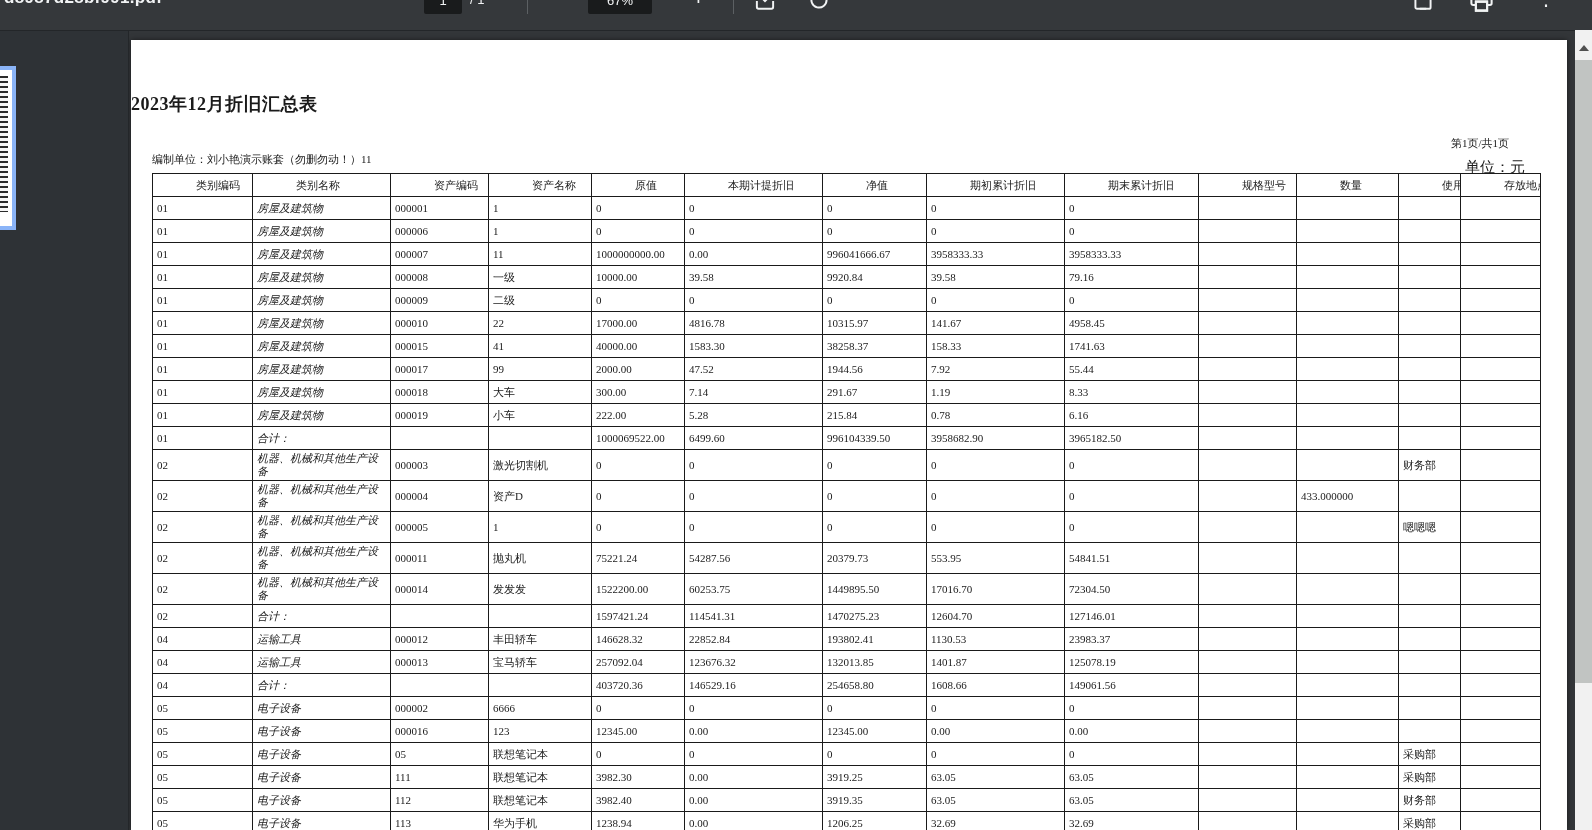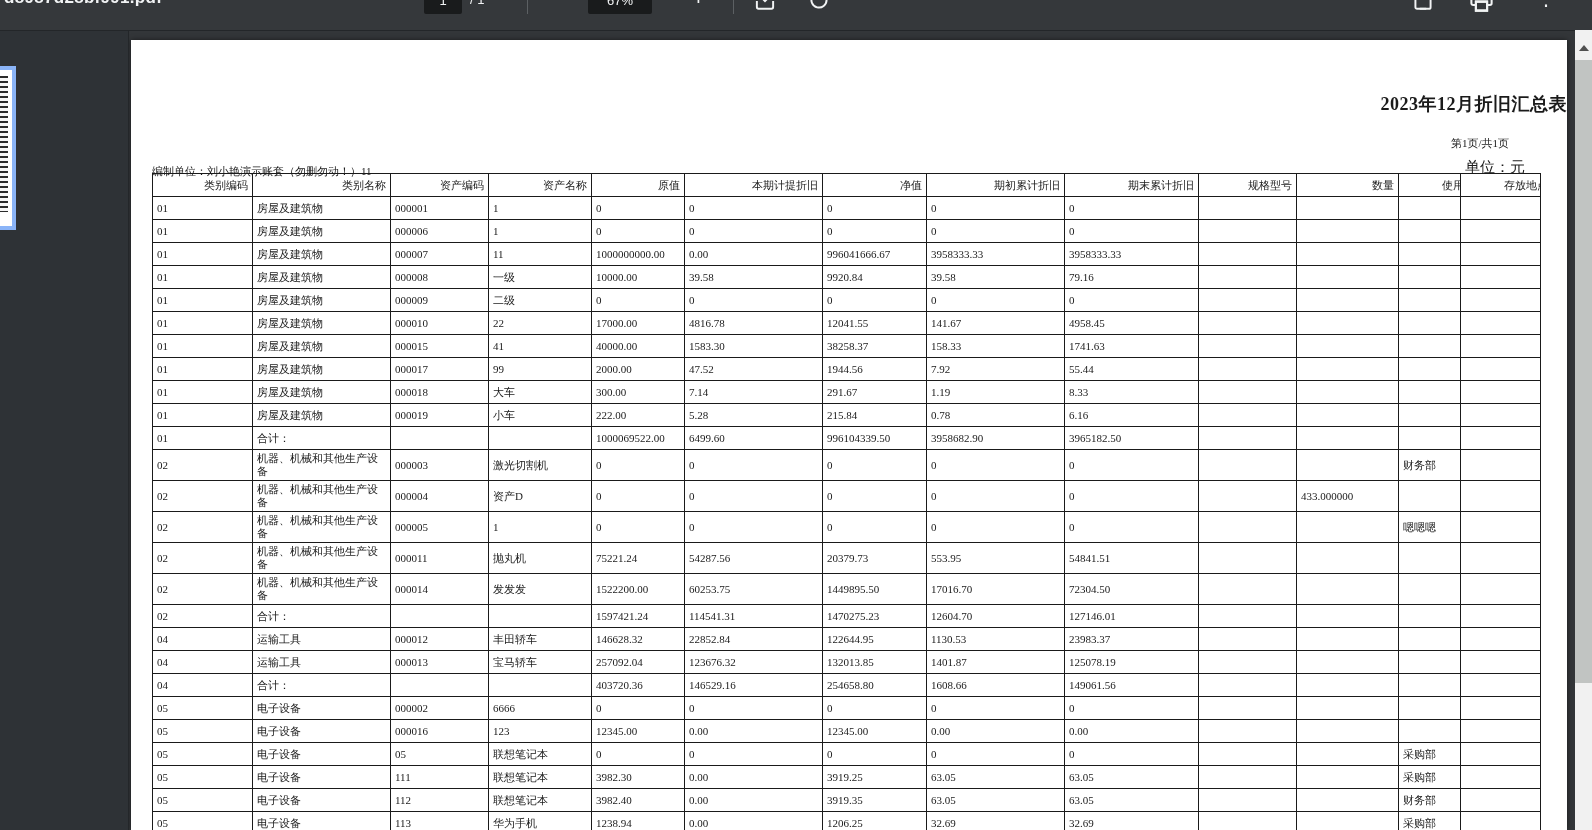--- a/index.html
+++ b/index.html
@@ -44,40 +44,40 @@
     background:repeating-linear-gradient(to bottom,#2b2b2b 0 2px,#f7f7f7 2px 5px);
   }
   
   .viewer{position:absolute;left:128px;top:30px;width:1464px;height:800px;background:#333639;}
   .page{
     position:absolute;left:3px;top:10px;width:1436px;height:790px;
     background:#ffffff;box-shadow:0 0 5px rgba(0,0,0,.55);overflow:hidden;
     font-family:"Liberation Serif","DejaVu Serif",serif;color:#1a1a1a;
   }
   .doc-title{
-    position:absolute;left:0;top:52px;width:100%;text-align:right;
+    position:absolute;left:0;top:52px;width:100%;text-align:left;
     font-size:18px;font-weight:bold;letter-spacing:.5px;
   }
   .doc-pageinfo{position:absolute;right:58px;top:96px;font-size:11px;}
-  .doc-prepared{position:absolute;left:21px;top:112px;font-size:11px;margin-top:12px;}
+  .doc-prepared{position:absolute;left:21px;top:112px;font-size:11px;}
   .doc-unit{position:absolute;right:42px;top:118px;font-size:15px;}
   
   table.dep{
     position:absolute;left:21px;top:133px;width:1388px;
     border-collapse:collapse;table-layout:fixed;
     font-size:11px;line-height:13px;
   }
   table.dep th,table.dep td{
     border:1px solid #1a1a1a;box-sizing:border-box;
     padding:2px 4px;overflow:hidden;white-space:nowrap;
     font-weight:normal;text-align:left;vertical-align:middle;
   }
-  table.dep th{height:23px;text-align:right;padding-left:43px;}
+  table.dep th{height:23px;text-align:left;padding-left:43px;}
   table.dep td{height:23px;}
-  table.dep td:nth-child(2){white-space:normal;word-break:break-all;}
+  table.dep td:nth-child(2){white-space:normal;word-break:break-all;font-style:italic;}
   
   .scrollbar{
     position:absolute;right:0;top:30px;width:17px;height:800px;
     background:#f1f1f1;z-index:40;
   }
   .scroll-up{
     position:absolute;left:0;top:0;width:17px;height:26px;background:#f1f1f1;
   }
   .scroll-up .arrow{
     position:absolute;left:3.5px;top:15px;width:0;height:0;
@@ -266,21 +266,21 @@
             <td></td>
             <td></td>
           </tr>
           <tr>
             <td>01</td>
             <td>房屋及建筑物</td>
             <td>000010</td>
             <td>22</td>
             <td>17000.00</td>
             <td>4816.78</td>
-            <td>12041.55</td>
+            <td>10315.97</td>
             <td>141.67</td>
             <td>4958.45</td>
             <td></td>
             <td></td>
             <td></td>
             <td></td>
           </tr>
           <tr>
             <td>01</td>
             <td>房屋及建筑物</td>
@@ -446,21 +446,21 @@
             <td></td>
             <td></td>
           </tr>
           <tr>
             <td>04</td>
             <td>运输工具</td>
             <td>000012</td>
             <td>丰田轿车</td>
             <td>146628.32</td>
             <td>22852.84</td>
-            <td>122644.95</td>
+            <td>193802.41</td>
             <td>1130.53</td>
             <td>23983.37</td>
             <td></td>
             <td></td>
             <td></td>
             <td></td>
           </tr>
           <tr>
             <td>04</td>
             <td>运输工具</td>

